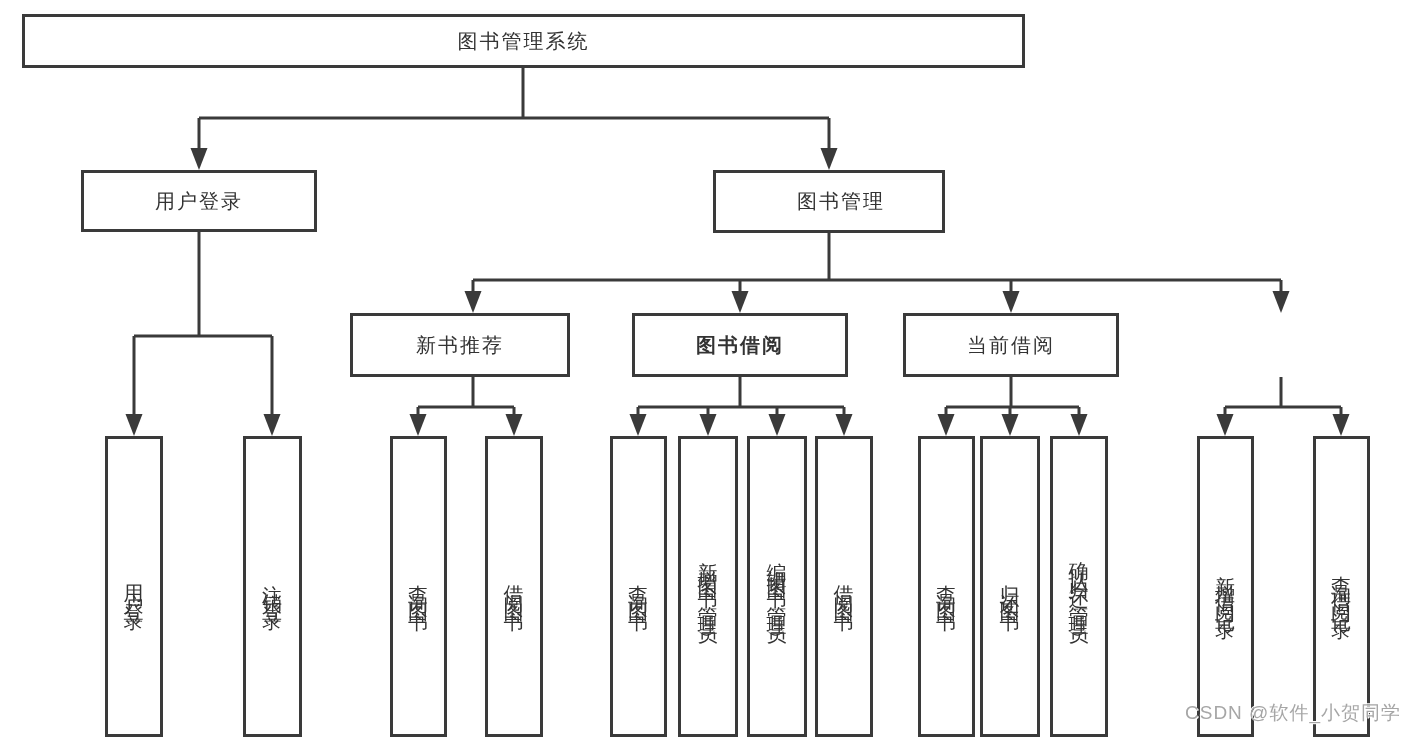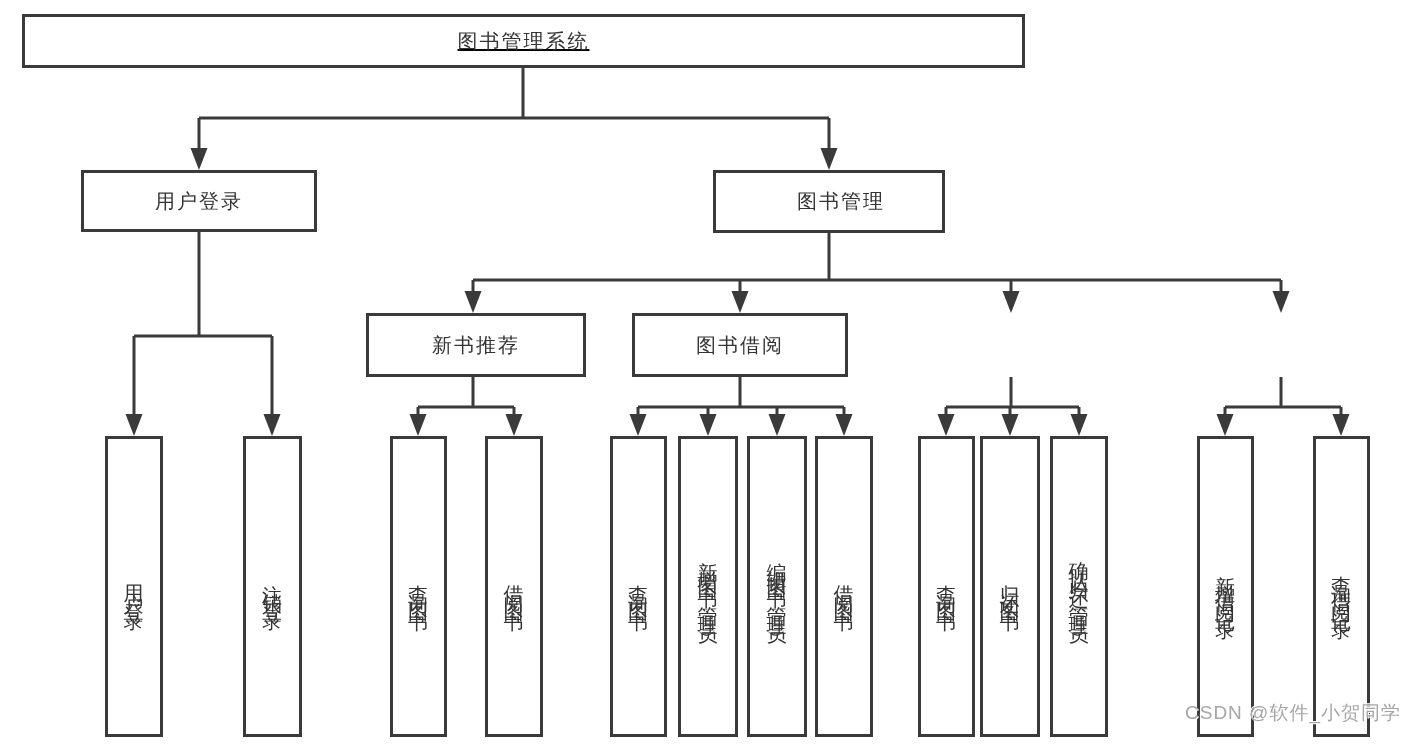--- a/index.html
+++ b/index.html
@@ -101,36 +101,39 @@
 
       <polygon points="937.5,414 954.5,414 946,436"></polygon>
       <polygon points="1001.5,414 1018.5,414 1010,436"></polygon>
       <polygon points="1070.5,414 1087.5,414 1079,436"></polygon>
 
       <polygon points="1216.5,414 1233.5,414 1225,436"></polygon>
       <polygon points="1332.5,414 1349.5,414 1341,436"></polygon>
     </g>
   </svg>
 
-  <div class="node" style="left:22px; top:14px; width:1003px; height:54px;text-decoration:underline;">
+  <div class="node" style="left:22px; top:14px; width:1003px; height:54px;">
     <span class="label">图书管理系统</span>
   </div>
 
   <div class="node" style="left:81px; top:170px; width:236px; height:62px;">
     <span class="label">用户登录</span>
   </div>
   <div class="node" style="left:713px; top:170px; width:232px; height:63px;padding-left:24px;">
     <span class="label">图书管理</span>
   </div>
 
-  <div class="node" style="left:366px; top:313px; width:220px; height:64px;">
+  <div class="node" style="left:350px; top:313px; width:220px; height:64px;">
     <span class="label">新书推荐</span>
   </div>
-  <div class="node" style="left:632px; top:313px; width:216px; height:64px;">
+  <div class="node" style="left:632px; top:313px; width:216px; height:64px;font-weight:bold;">
     <span class="label">图书借阅</span>
+  </div>
+  <div class="node" style="left:903px; top:313px; width:216px; height:64px;">
+    <span class="label">当前借阅</span>
   </div>
 
   <div class="node leaf" style="left:105px; top:436px; width:58px; height:301px;">
     <span class="label">用户登录</span>
   </div>
   <div class="node leaf" style="left:243px; top:436px; width:59px; height:301px;">
     <span class="label">注销登录</span>
   </div>
 
   <div class="node leaf" style="left:390px; top:436px; width:57px; height:301px;">

